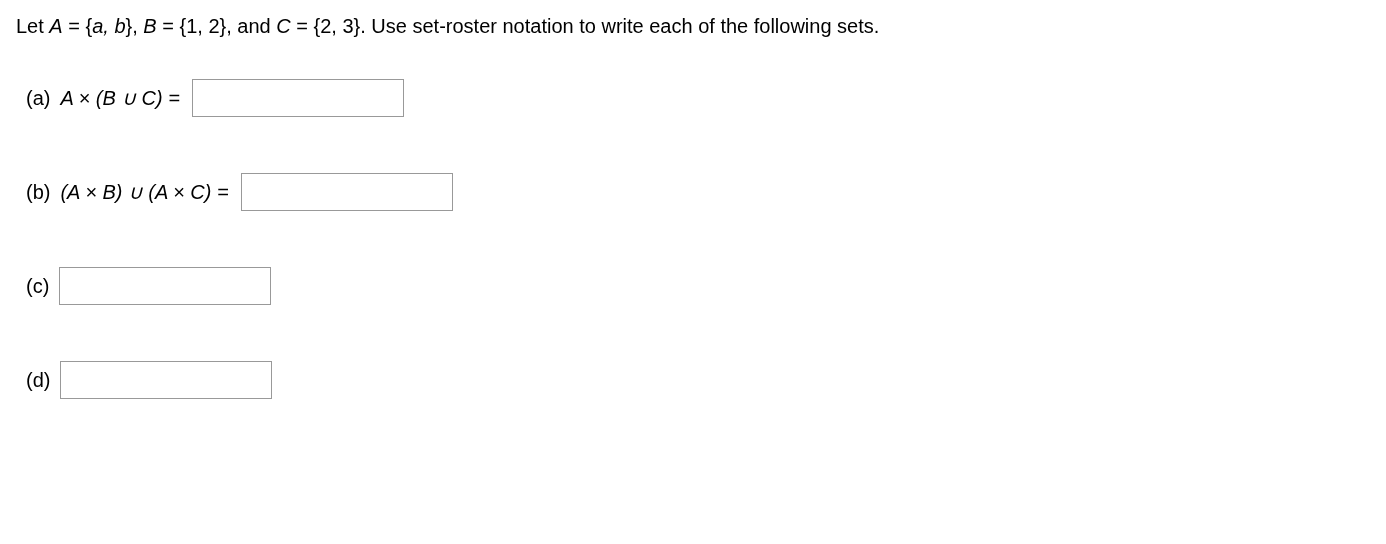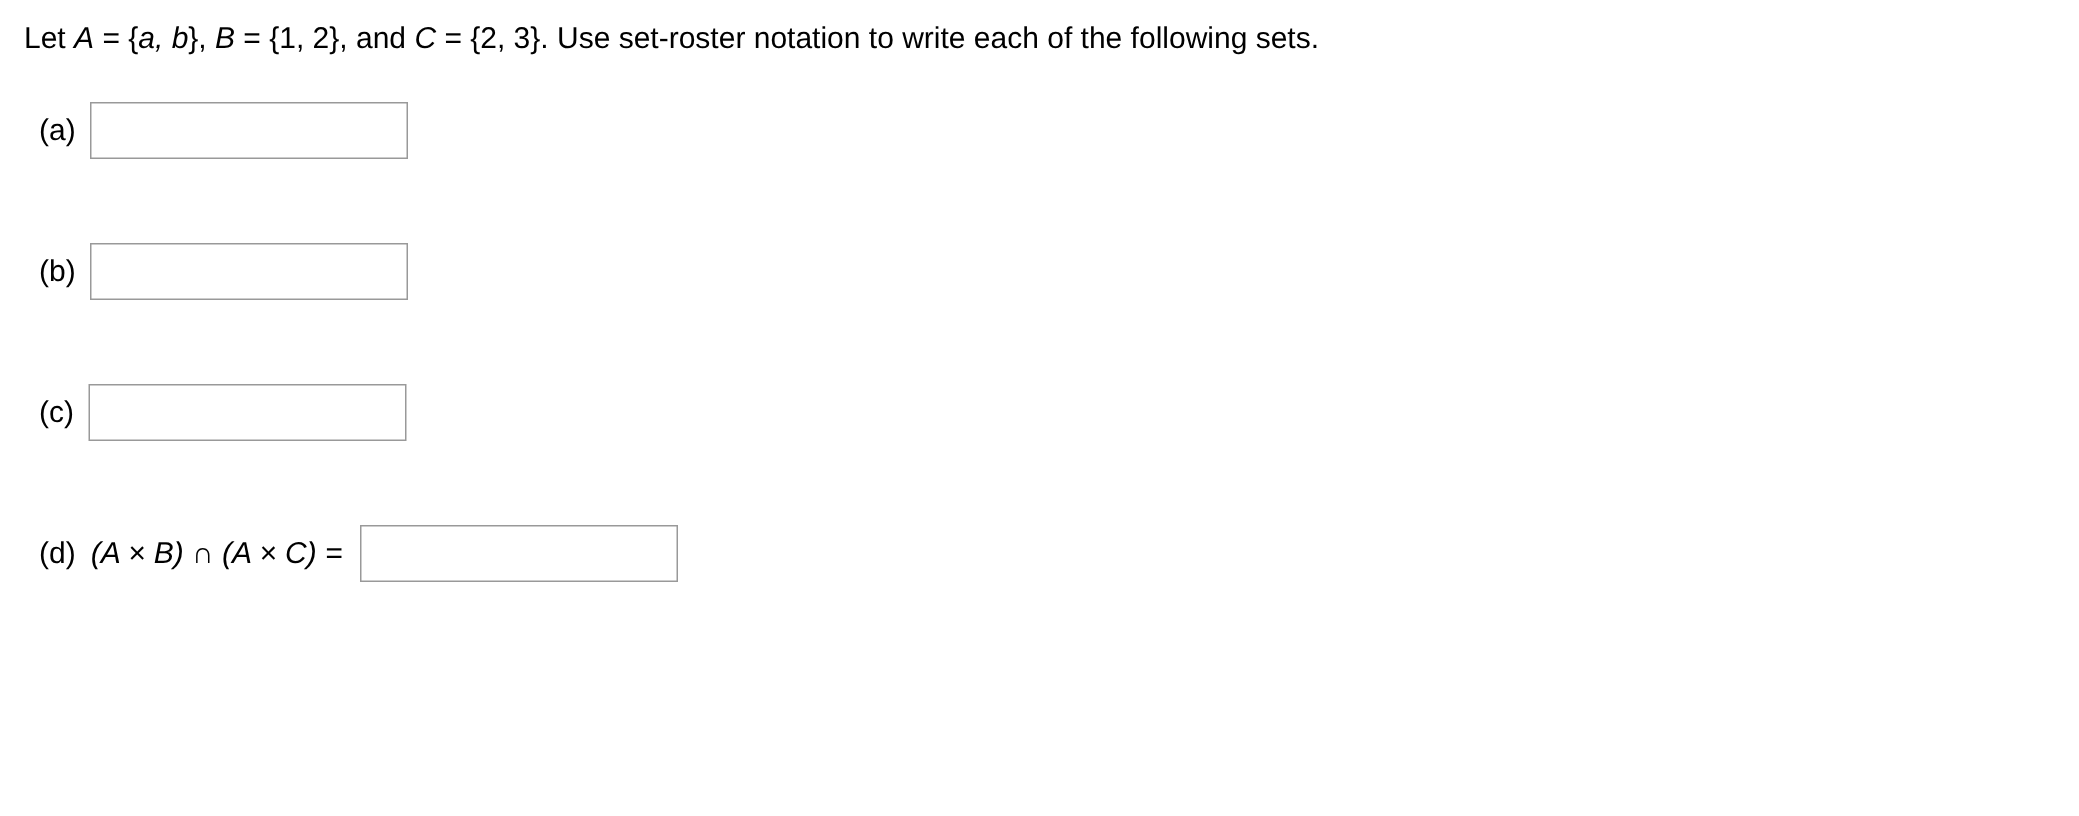--- a/index.html
+++ b/index.html
@@ -5,21 +5,21 @@
     body {
       font-family: Verdana, Arial, sans-serif;
       font-size: 20px;
       color: #000;
       background: #fff;
       padding: 12px 16px;
       margin: 0;
       line-height: 1.4;
     }
     .intro {
-      margin-bottom: 28px;
+      margin-bottom: 39px;
     }
     .question-row {
       display: flex;
       align-items: center;
       margin-bottom: 56px;
     }
     .qlabel {
       margin-right: 10px;
       margin-left: 10px;
     }
@@ -38,30 +38,31 @@
   </style>
 </head>
 <body>
 
 <div class="intro">
   <span>Let </span><span class="italic">A</span><span> = {</span><span class="italic">a, b</span><span>}, </span><span class="italic">B</span><span> = {1, 2}, and </span><span class="italic">C</span><span> = {2, 3}. Use set-roster notation to write each of the following sets.</span>
 </div>
 
 <div class="question-row">
   <span class="qlabel">(a)</span>
+  <span class="qexpr italic">A × (B ∪ C) =</span>
   <span class="answer-box"></span>
 </div>
 
 <div class="question-row">
   <span class="qlabel">(b)</span>
+  <span class="qexpr italic">(A × B) ∪ (A × C) =</span>
   <span class="answer-box"></span>
 </div>
 
 <div class="question-row">
   <span class="qlabel">(c)</span>
   <span class="answer-box"></span>
 </div>
 
 <div class="question-row" style="margin-bottom:0;">
   <span class="qlabel">(d)</span>
-  <span class="qexpr italic">(A × B) ∩ (A × C) =</span>
   <span class="answer-box"></span>
 </div>
 
 </body></html>

